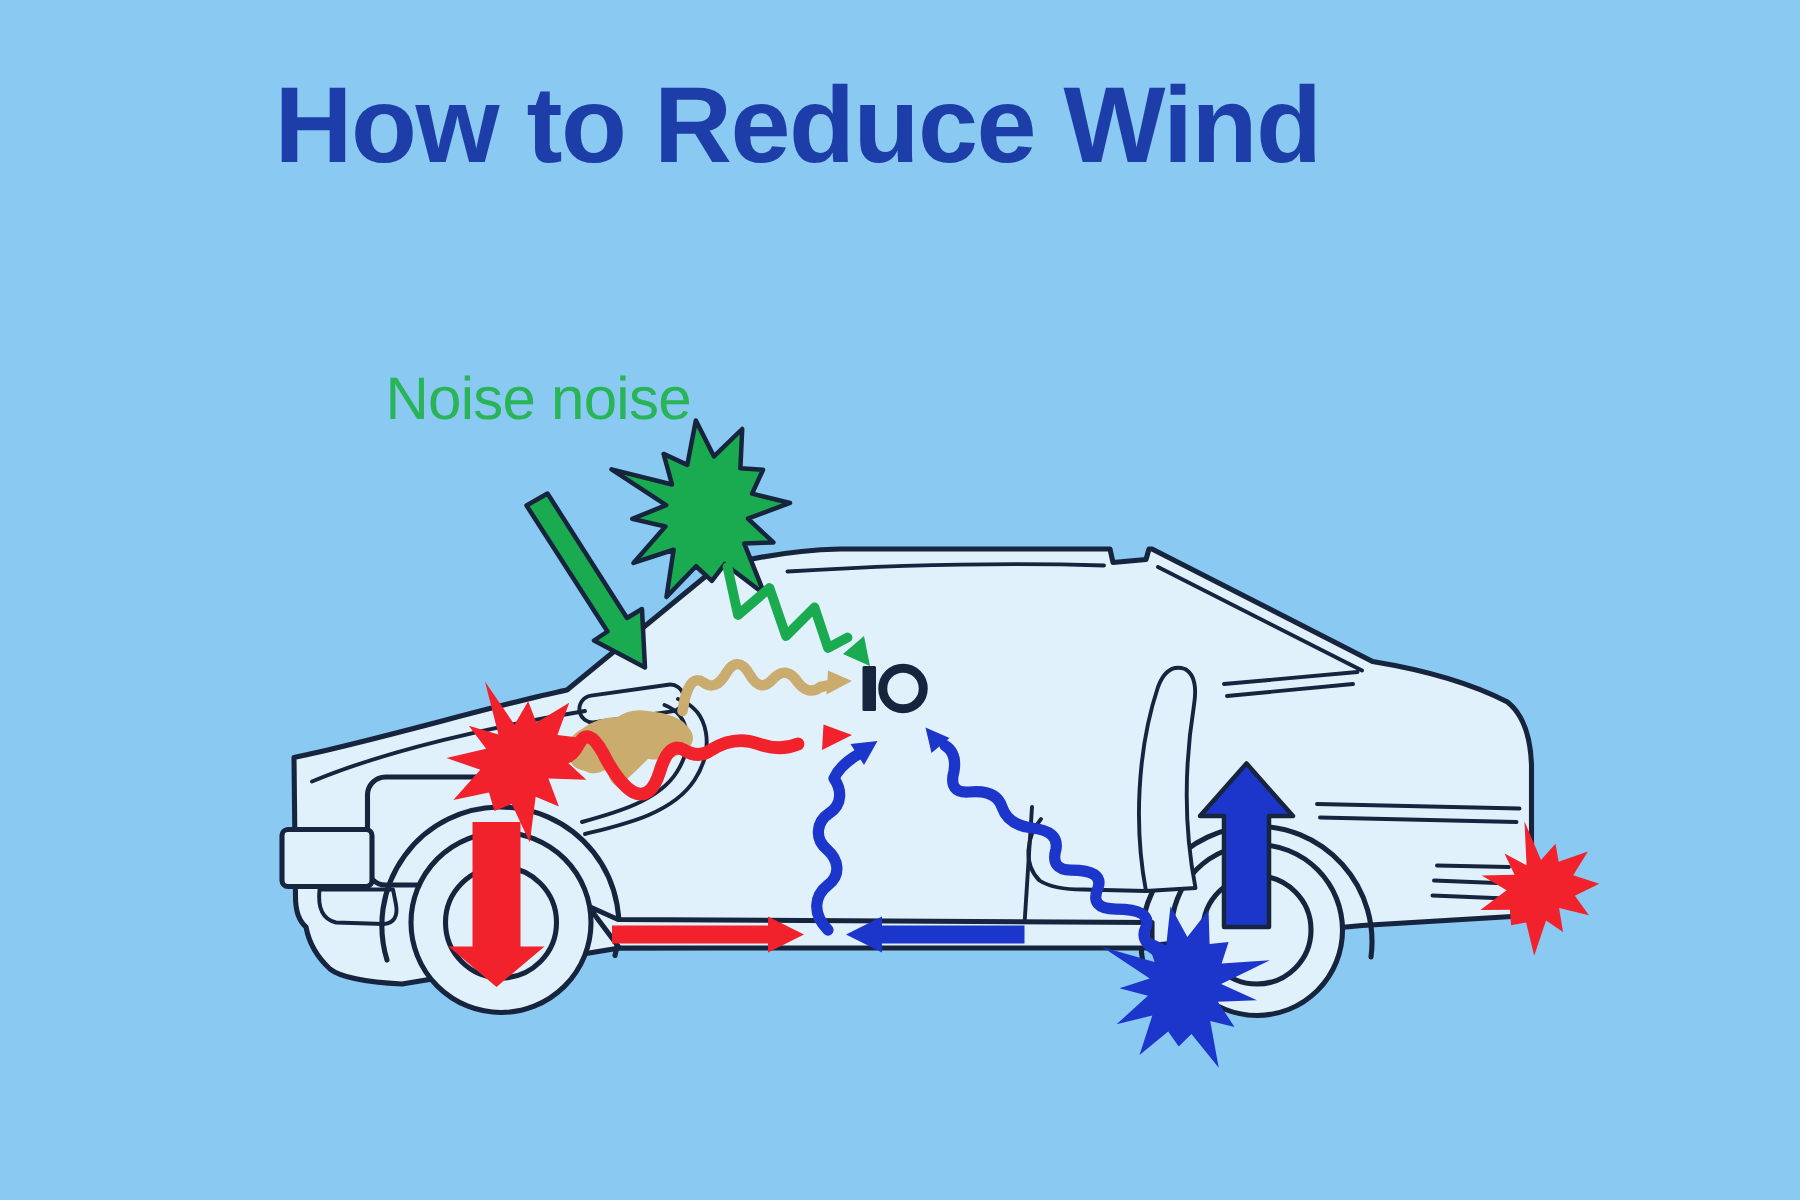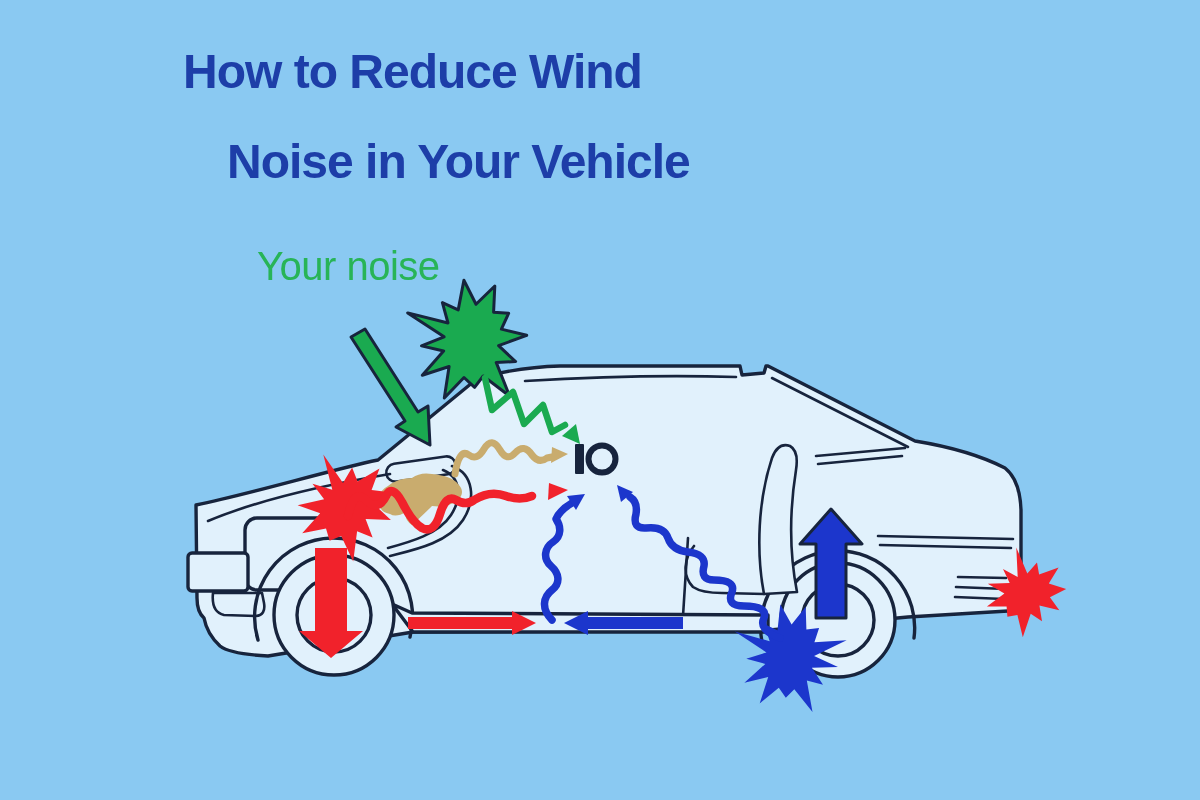--- a/index.html
+++ b/index.html
@@ -9,21 +9,21 @@
   }
   html,body{margin:0;padding:0}
   body{
     width:1200px;height:800px;position:relative;overflow:hidden;
     background:var(--background);
     font-family:"Liberation Sans", sans-serif;
   }
   .stage{position:absolute;inset:0}
   svg{position:absolute;left:0;top:0}
   .title-line{
-    position:absolute;font-weight:700;font-size:48px;line-height:1;
+    position:absolute;font-weight:700;font-size:72px;line-height:1;
     color:var(--title_text);white-space:nowrap;letter-spacing:-1px;
   }
   #title-line-1{left:183px;top:48px}
   #title-line-2{left:227px;top:138px}
   .noise-label{position:absolute;line-height:1;white-space:nowrap;letter-spacing:-0.5px}
   #wind-label{left:257px;top:246px;font-size:40px;color:var(--green_text)}
   #powertrain-label{left:147px;top:690px;font-size:46px;color:var(--red)}
   #road-label{left:821px;top:688px;font-size:46px;color:var(--blue_text)}
 
   
@@ -156,16 +156,15 @@
       <polygon class="head-blue" points="617,485 633,492 621,502"></polygon>
     </g>
 
     <g>
       <rect class="navyfill" x="575" y="444" width="9" height="30" rx="1"></rect>
       <circle cx="602" cy="459" r="13.5" fill="none" stroke="var(--outline)" stroke-width="6"></circle>
     </g>
   </svg>
 
   <div class="title-line" id="title-line-1">How to Reduce Wind</div>
-  <div class="title-line" id="title-line-2">Noise in Your Vehicle</div>
 
-  <div class="noise-label" id="wind-label">Your noise</div>
+  <div class="noise-label" id="wind-label">Noise noise</div>
 </div>
 
 </body></html>

